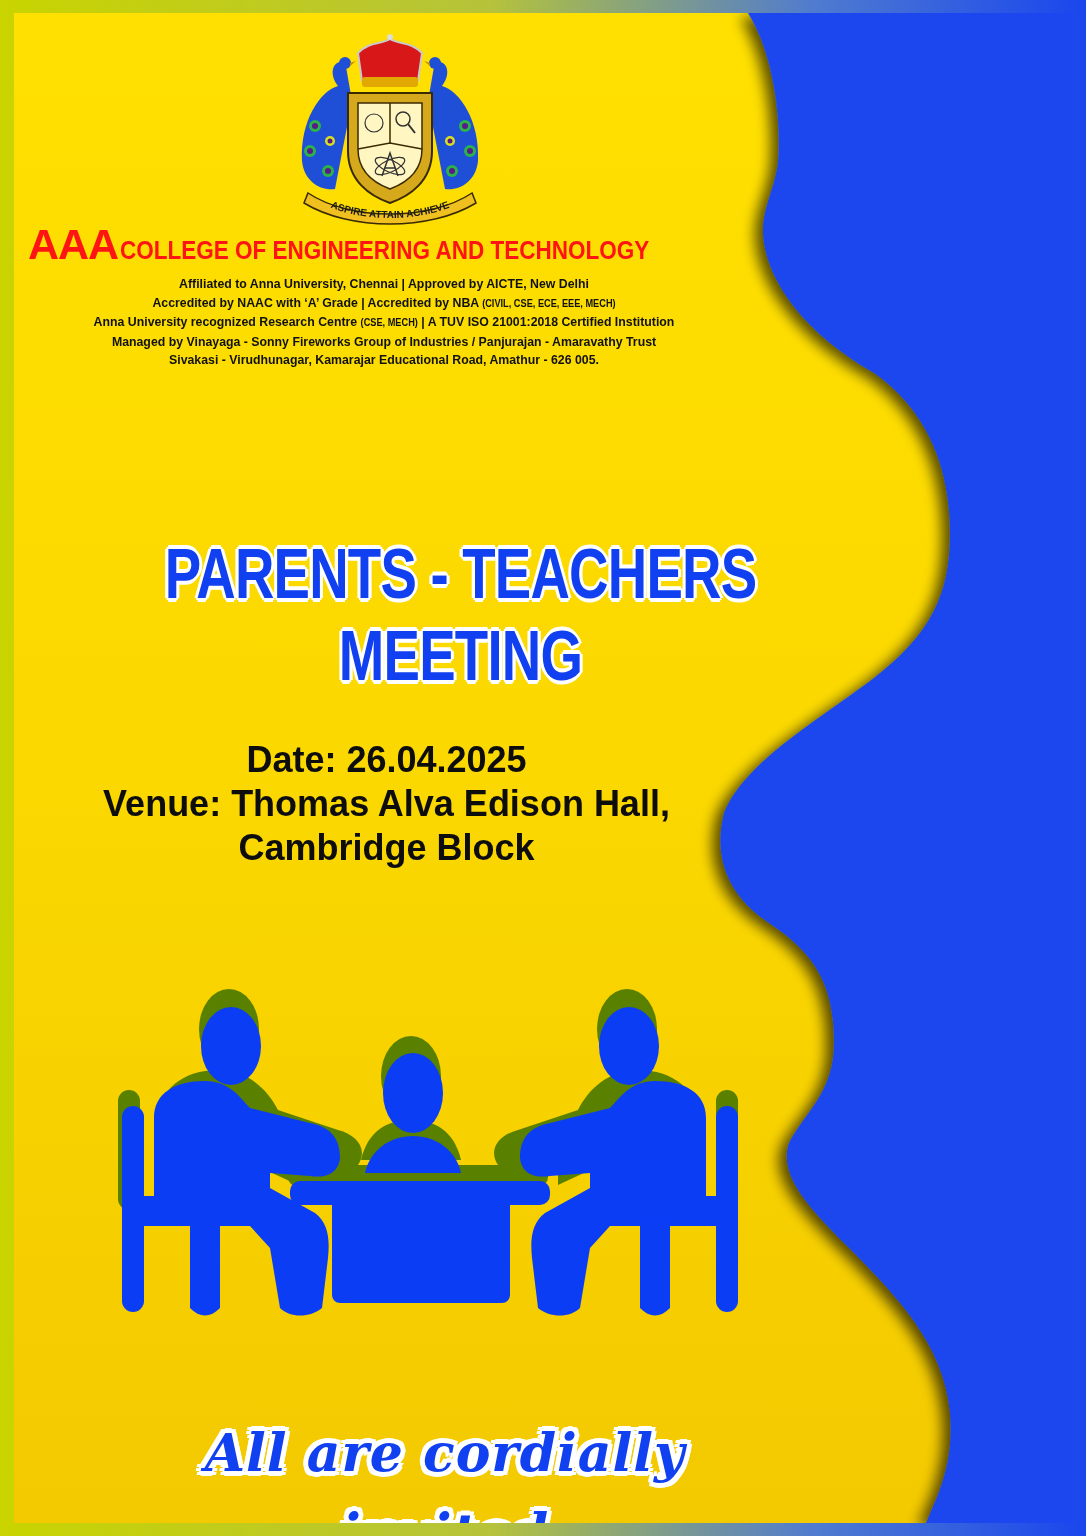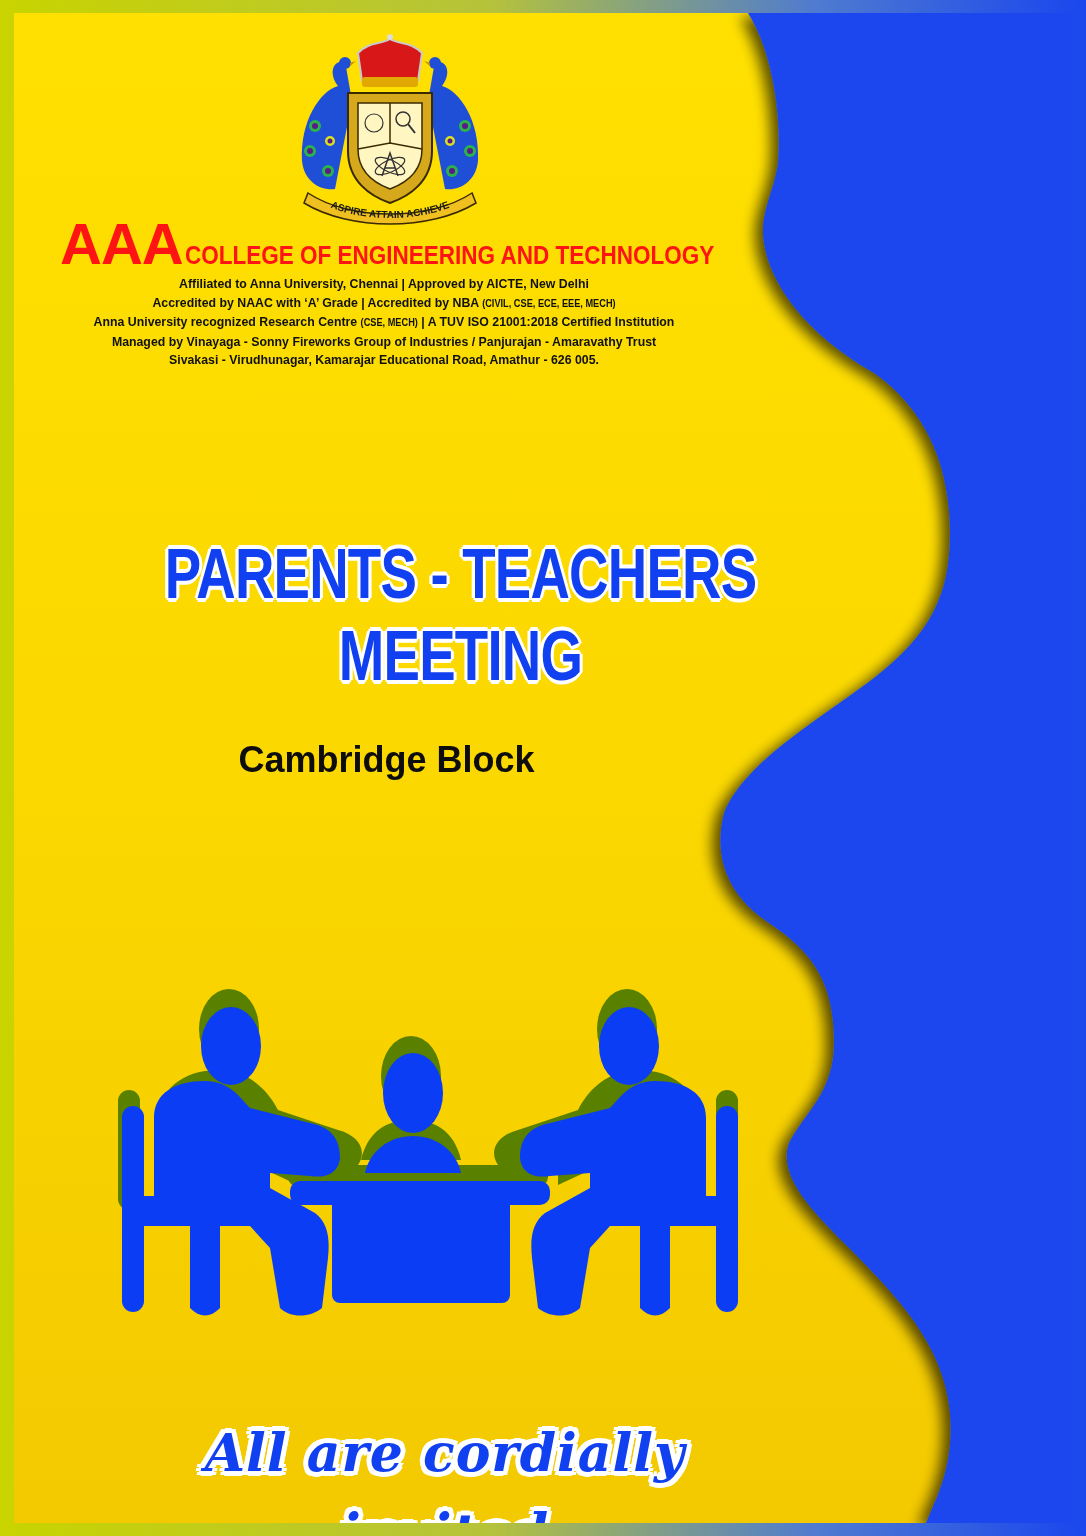--- a/index.html
+++ b/index.html
@@ -14,21 +14,21 @@
     }
     .blue-wave { position: absolute; left: 0; top: 0; width: 1059px; height: 1510px; }
     .content { position: absolute; left: 0; top: 0; width: 1059px; height: 1510px; }
 
     .logo { position: absolute; left: 276px; top: 18px; width: 200px; height: 195px; }
 
     .college-line {
       position: absolute; left: 14px; top: 202px; white-space: nowrap;
       font-family: "Liberation Sans", sans-serif; font-weight: bold; color: #ff1414;
     }
-    .college-line .aaa { font-size: 58px; letter-spacing: -1px; line-height: 58px; transform: scaleY(1.0); display: inline-block; margin-left: 32px; }
+    .college-line .aaa { font-size: 43px; letter-spacing: -1px; line-height: 58px; transform: scaleY(1.0); display: inline-block; }
     .college-line .cname { font-size: 25px; display: inline-block; transform: scaleX(0.9); transform-origin: left bottom; margin-left: 2px; }
 
     .affil {
       position: absolute; left: 5px; top: 262px; width: 730px; text-align: center;
       font-family: Liberation Sans, sans-serif; font-weight: bold; color: #111;
     }
     .affil div { font-size: 13.4px; line-height: 18.5px; transform: scaleX(0.92); }
     .affil .small { font-size: 10px; }
 
     .dept {
@@ -180,20 +180,22 @@
         <div><span>Sivakasi - Virudhunagar,  Kamarajar Educational Road, Amathur - 626 005.</span></div>
       </div>
 
 
       <div class="headline">
         <div>PARENTS - TEACHERS</div>
         <div>MEETING</div>
       </div>
 
       <div class="details">
+        <div>Date: 26.04.2025</div>
+        <div>Venue: Thomas Alva Edison Hall,</div>
         <div>Cambridge Block</div>
       </div>
 
       <svg class="meeting-illustration" viewBox="0 0 640 360">
         <g fill="#5a8000" transform="translate(-2,-8)">
 
           <ellipse cx="121" cy="59" rx="30" ry="40"></ellipse>
           <path d="M50 150 C50 120, 75 100, 110 100 C140 100, 160 120, 170 140 L230 160 C250 165, 260 180, 250 195 L190 200 L190 215 Z"></path>
           <ellipse cx="303" cy="106" rx="30" ry="40"></ellipse>
           <path d="M253 190 C260 160, 280 150, 303 150 C326 150, 346 160, 353 190 Z"></path>

